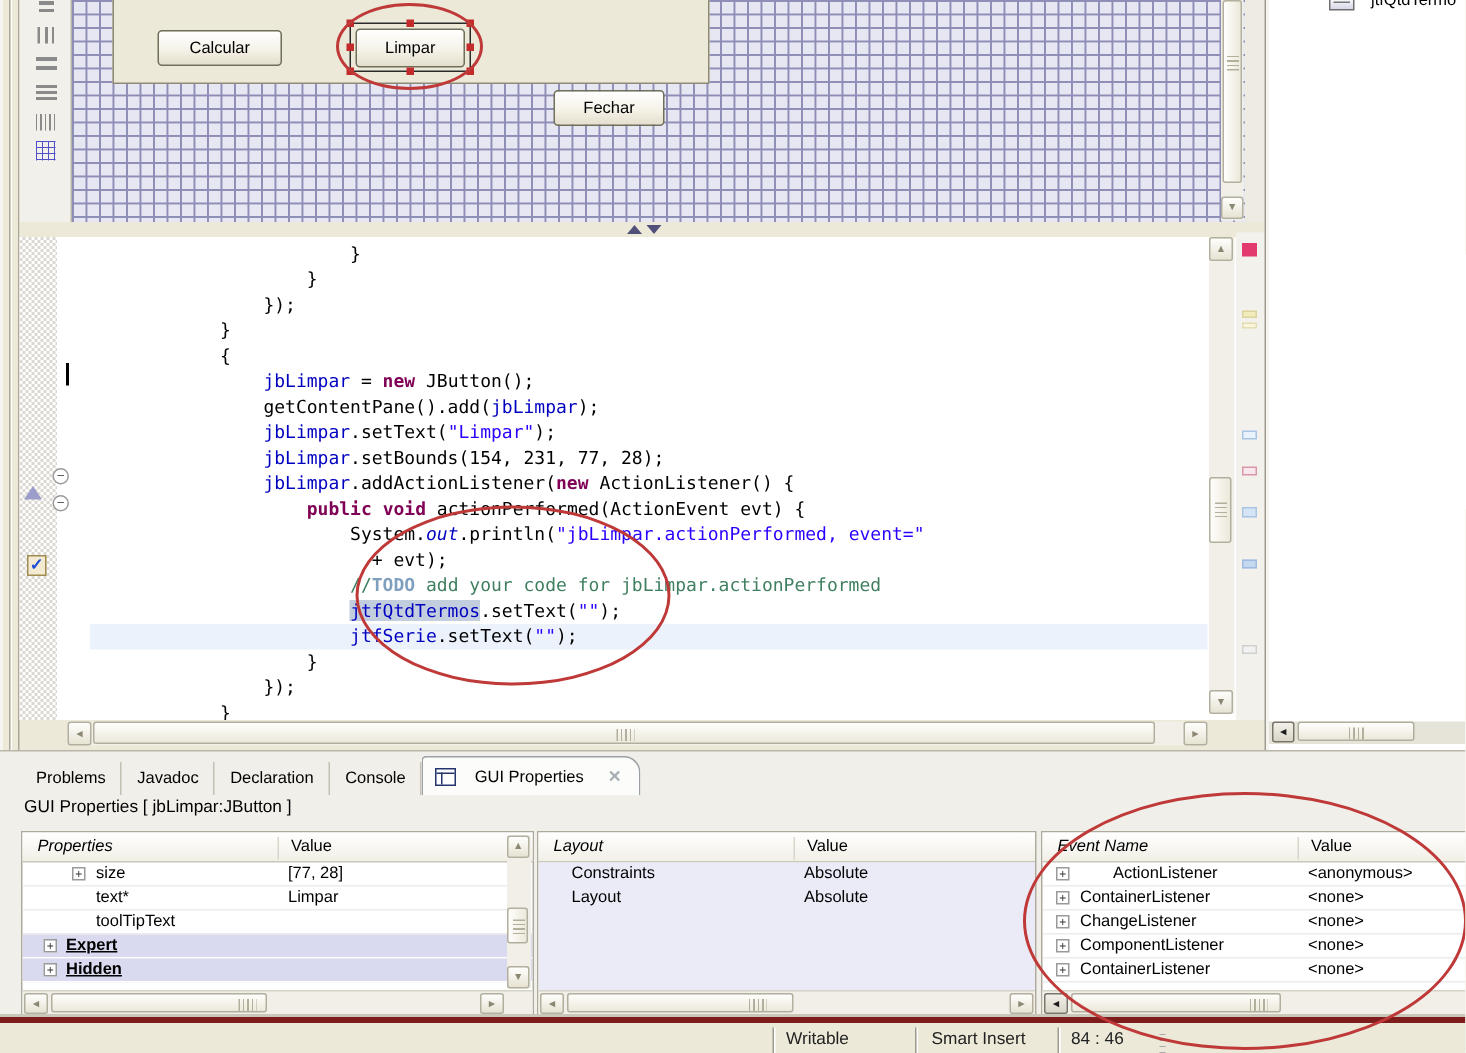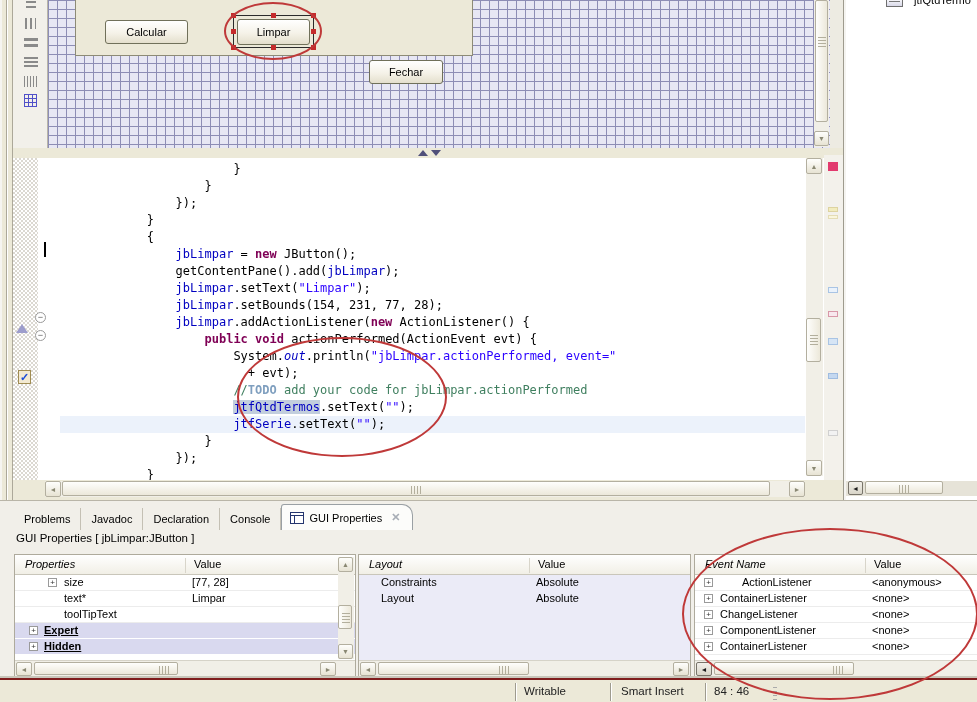--- a/index.html
+++ b/index.html
@@ -99,21 +99,21 @@
   .tree-icon:before{ content:""; position:absolute; left:2px; top:3px; width:11px; height:1px; background:#777;}
   .tree-label{ position:absolute; left:68px; top:-6px; font-size:11px; line-height:12px; color:#000;}
   .rp-hsb{ position:absolute; left:0; top:481px; width:131px; height:15px; background:#E6E3D8;}
   
   .bottom{ position:absolute; left:0; top:500px; width:977px; height:178px;
     background:#F1EFE9; border-top:1px solid #b9b5a8;}
   .tabbar{ position:absolute; left:14px; top:2px; height:27px; display:flex; align-items:flex-end;}
   .tab{ height:22px; display:flex; align-items:center; padding:0 10px; font-size:11px;
     border-right:1px solid #c4c0b4; color:#000; background:transparent; white-space:nowrap;}
   .tab.active{ height:26px; background:#FCFCFA; border:1px solid #9aa0a4; border-bottom:none;
-    border-radius:3px 11px 0 0; padding:0 12px 0 8px; gap:5px;}
+    border-radius:3px 11px 0 0; padding:0 12px 0 8px; gap:12px;}
   .tabicon{ display:inline-block; width:14px; height:12px; border:1px solid #24356e; background:#fff; position:relative;}
   .tabicon:before{ content:""; position:absolute; left:0; top:2px; width:12px; height:1px; background:#24356e;}
   .tabicon:after{ content:""; position:absolute; left:3px; top:2px; width:1px; height:8px; background:#24356e;}
   .tabclose{ color:#a8aeb6; font-size:11px; font-weight:bold; margin-left:4px;}
   .view-header{ position:absolute; left:16px; top:31px; font-size:11.5px;}
   .tpanel{ position:absolute; top:53px; height:124px; background:#fff; border:1px solid #aeaa9c;}
   .thead{ position:absolute; left:0; top:0; right:0; height:20px;
     background:linear-gradient(#ffffff,#f1efe6); border-bottom:1px solid #c9c6ba; }
   .hc1{ position:absolute; left:10px; top:3px;font-style:italic;}
   .hc2{ position:absolute; left:170px; top:3px; padding-left:8px; border-left:1px solid #d8d5ca; height:15px;}
@@ -124,21 +124,21 @@
   .trow .plus{ position:absolute; top:3px; width:9px; height:9px; border:1px solid #9a9a9a; background:#fff;
     font-size:8px; line-height:7px; text-align:center; color:#333;}
   .trow .lbl{ position:absolute; top:1px;}
   .trow.group .lbl{ font-weight:bold; text-decoration:underline;}
   .trow .val{ position:absolute; left:177px; top:1px;}
   .t-vsb{ position:absolute; right:1px; top:2px; width:16px; bottom:18px; background:#F1EFE7;}
   .t-hsb{ position:absolute; left:0; right:0; bottom:0; height:17px; background:#F1EFE7; border-top:1px solid #d6d3c8;}
   .el-events{ left:682px; top:528px; width:296px; height:172px; z-index:60;}
   
   .statusbar{ position:absolute; left:0; top:678px; width:977px; height:24px;
-    background:#ECE9D8; border-top:2px solid #7f1d1d; box-shadow:0 -2px 0 #c9c6ba;}
+    background:#ECE9D8; border-top:4px solid #7f1d1d; box-shadow:0 -2px 0 #c9c6ba;}
   .ssep{ position:absolute; top:3px; width:2px; height:18px; border-left:1px solid #9e9b8e; border-right:1px solid #fff;}
   .stext{ position:absolute; top:5px; font-size:11.5px; color:#222;}
   .sgrip{ position:absolute; top:4px; width:4px; height:16px;
     background:repeating-linear-gradient(0deg,#aaa 0 1px,transparent 1px 4px); }
 </style>
 </head>
 <body>
 
 <div class="screen">
 

